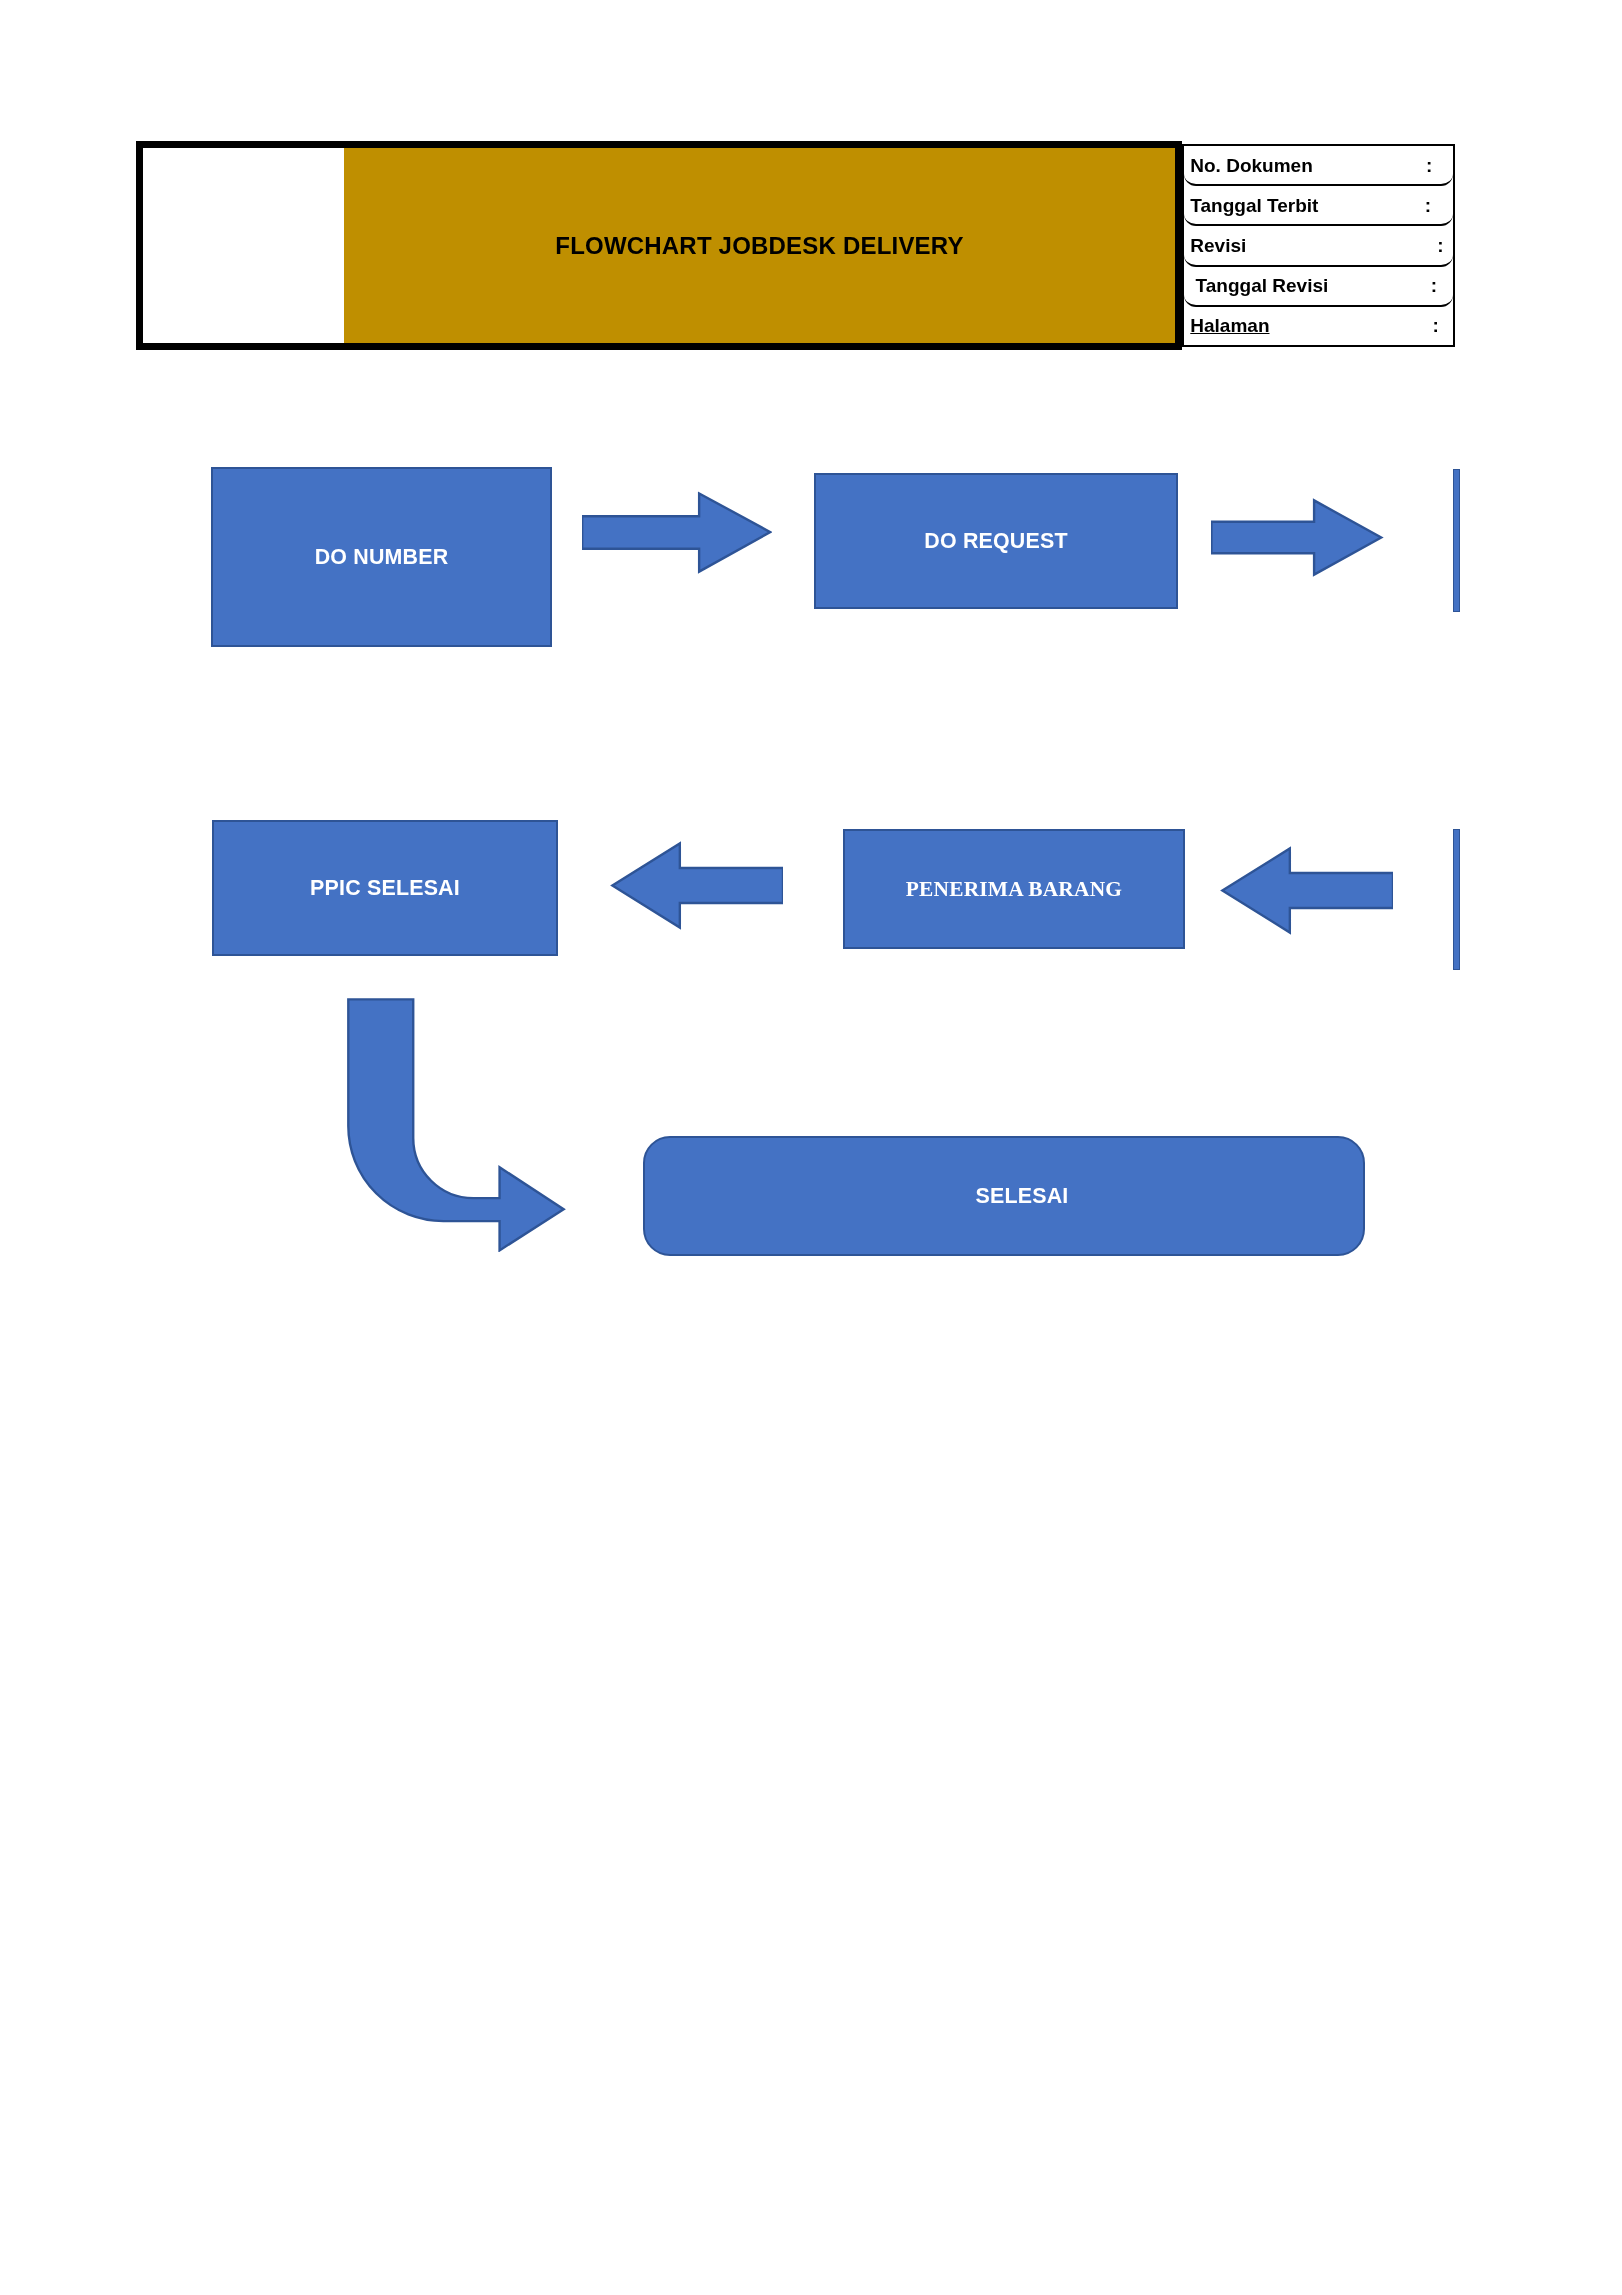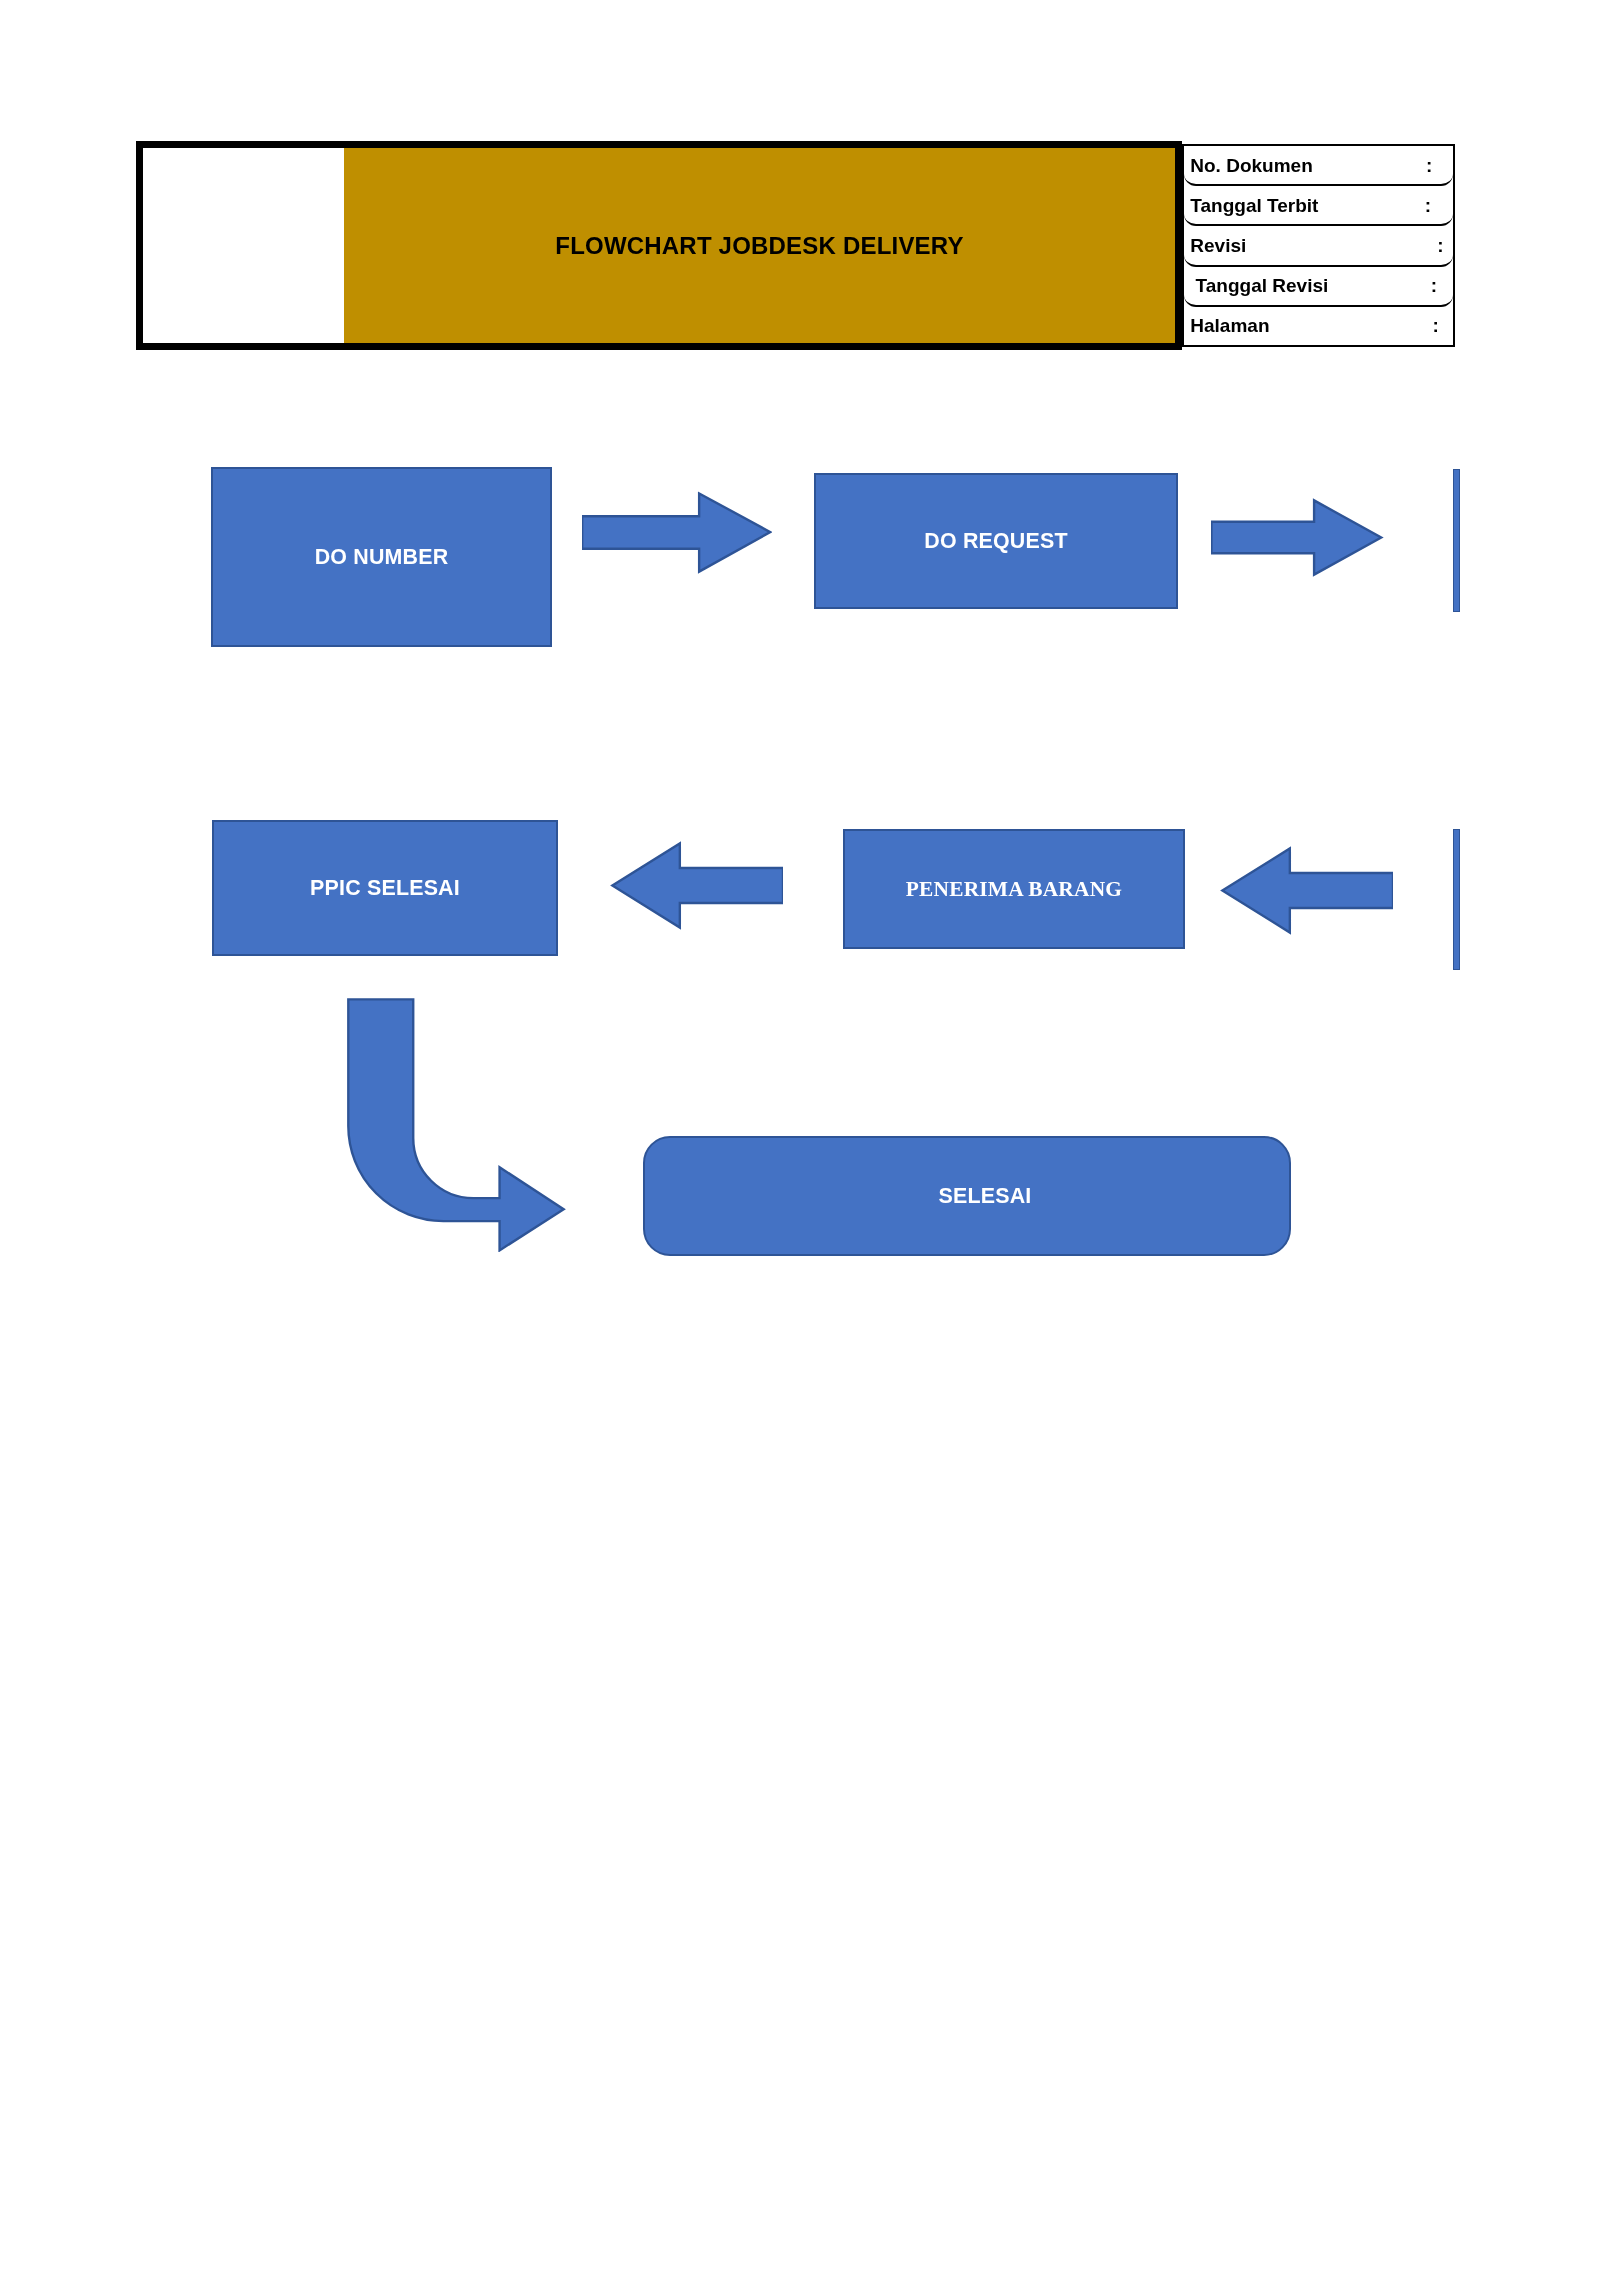--- a/index.html
+++ b/index.html
@@ -68,21 +68,21 @@
   .meta-row {
     flex: 1 1 0;
     display: flex;
     align-items: center;
     border-bottom: 2.4px solid #000000;
     padding: 0 4.8px 0 6.3px;
     background: #ffffff;
     position: relative;
     border-radius: 12px;
   }
-  .meta-row:last-child { border-bottom: none; }
+  .meta-row:last-child { border-bottom: none; text-decoration: underline; }
   .meta-label {
     font-size: 19px;
     font-weight: bold;
     color: #000000;
     white-space: pre;
     line-height: 1;
   }
   .meta-colon {
     position: absolute;
     font-size: 19px;
@@ -115,21 +115,21 @@
   }
   #box-do-number   { left: 211px;  top: 467px;  width: 341px; height: 180px; }
   #box-do-request  { left: 814px; top: 473px;  width: 364px; height: 136px; }
   #box-ppic-report { left: 212px;  top: 820px; width: 346px; height: 136px; }
   #box-penerima    { left: 843px; top: 829px; width: 342px; height: 120px; font-family: Liberation Serif, serif; }
 
   #box-selesai {
     position: absolute;
     left: 643px;
     top: 1136px;
-    width: 648px;
+    width: 722px;
     height: 120px;
     background: #4472C4;
     border: 2.4px solid #2E5496;
     border-radius: 27px;
     display: flex;
     align-items: center;
     justify-content: center;
     padding-left: 36px;
   }
 

